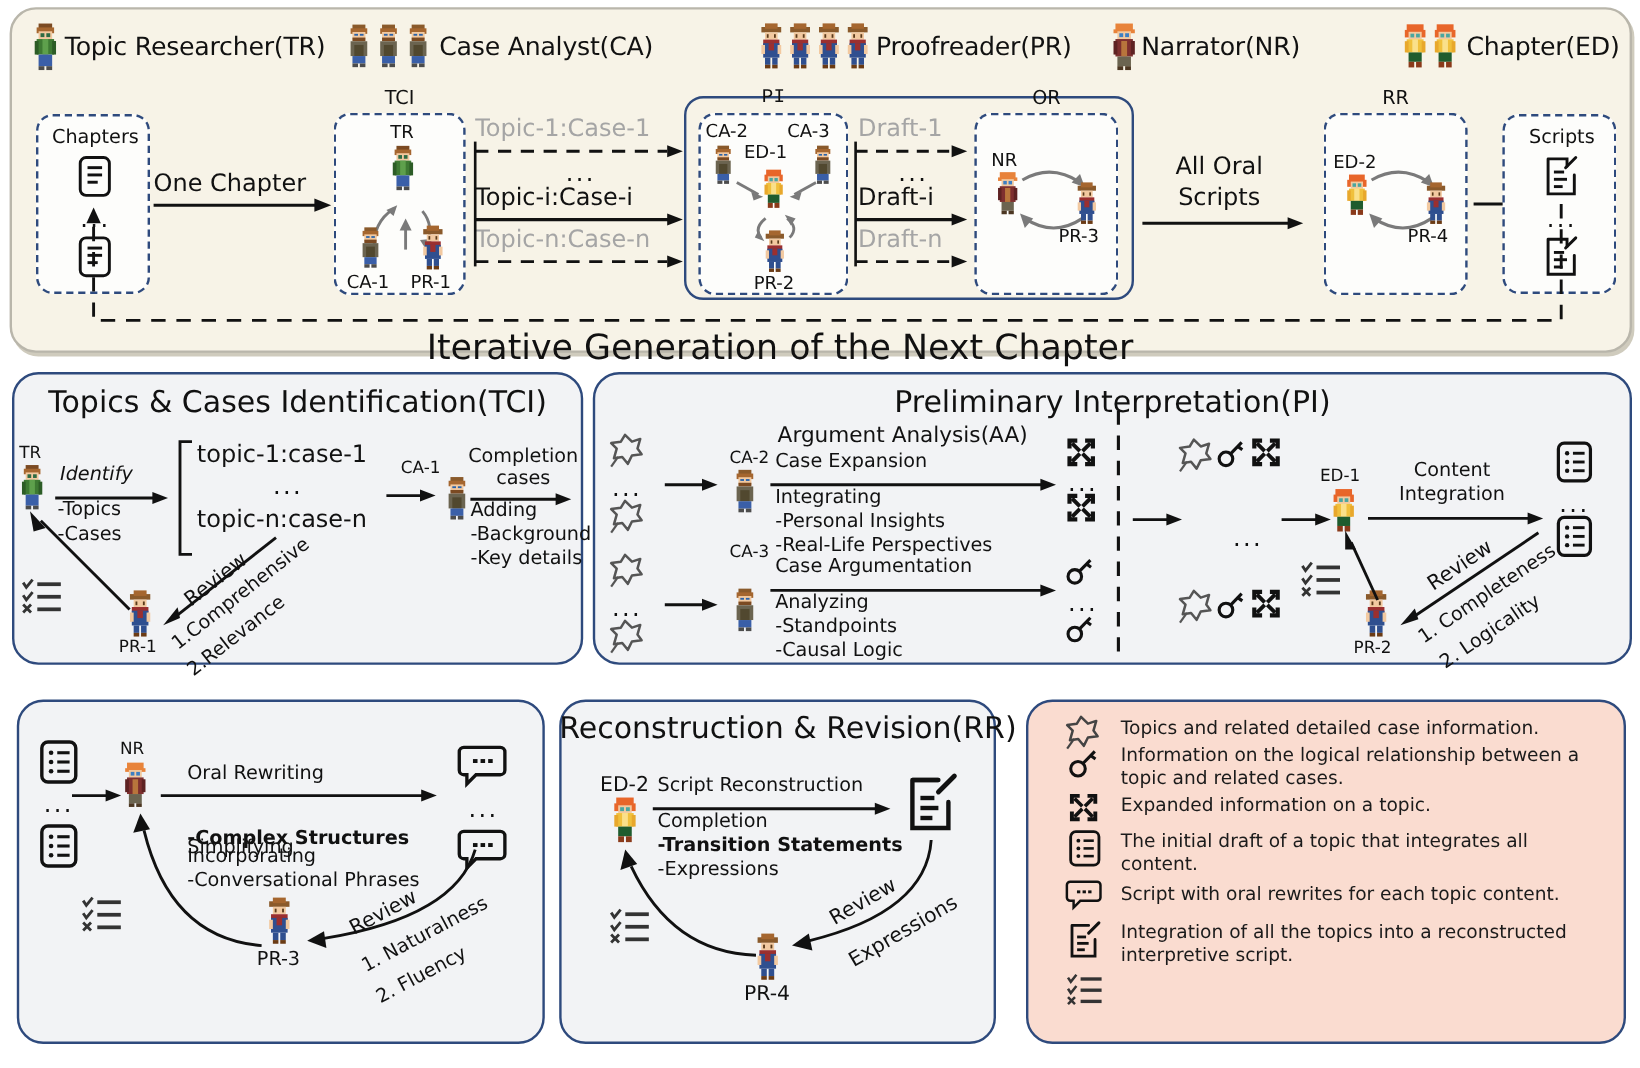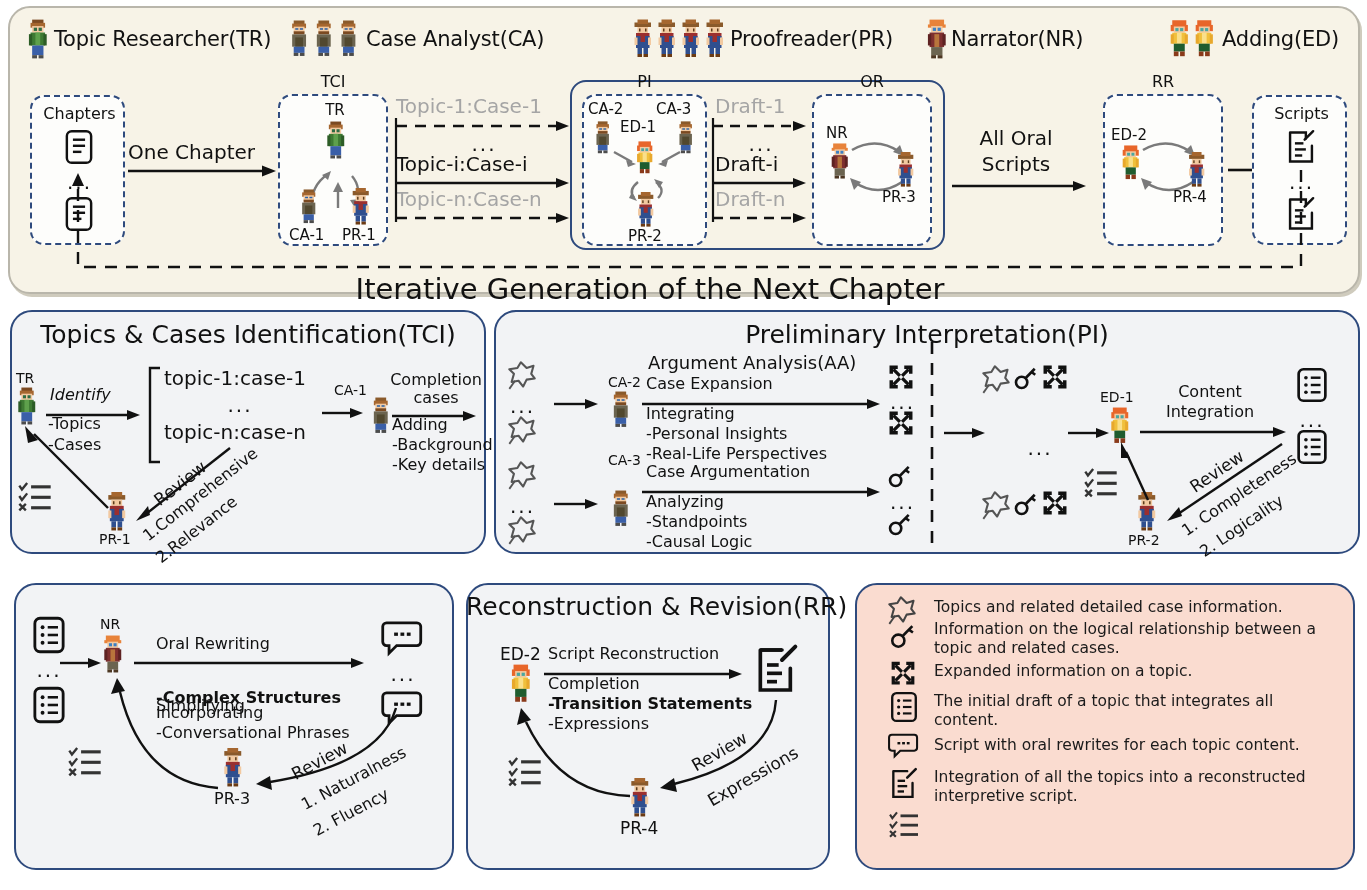--- a/index.html
+++ b/index.html
@@ -243,21 +243,21 @@
             <rect x="9" y="6" width="2" height="2" fill="#4aa6a0"></rect>
           <rect x="4" y="9" width="9" height="7" fill="#f0c03c"></rect>
           <rect x="7" y="9" width="3" height="7" fill="#fae08a"></rect>
           <rect x="3" y="10" width="2" height="6" fill="#e8a82c"></rect>
             <rect x="12" y="10" width="2" height="6" fill="#e8a82c"></rect>
           <rect x="5" y="16" width="7" height="5" fill="#1f5c2e"></rect>
           <rect x="5" y="21" width="3" height="3" fill="#8a3a1a"></rect>
             <rect x="9" y="21" width="3" height="3" fill="#8a3a1a"></rect>
         </g>
       </svg>
-      <span class="txt hdr-label abs" style="left:56px; top:9px;">Adding(ED)</span>
+      <span class="txt hdr-label abs" style="left:56px; top:9px;">Chapter(ED)</span>
     </div>
   </div>
 
   <div class="dbox" style="left:30px; top:95px; width:95px; height:150px;">
     <div class="txt box-cap center abs" style="left:0; top:7px; width:95px;">Chapters</div>
     <svg class="abs" style="left:32px; top:33px;" width="30" height="34" viewBox="0 0 24 28">
       <rect x="2" y="1" width="20" height="26" rx="4" fill="none" stroke="#111" stroke-width="2"></rect>
       <line x1="7" y1="8" x2="17" y2="8" stroke="#111" stroke-width="2"></line>
       <line x1="7" y1="13" x2="17" y2="13" stroke="#111" stroke-width="2"></line>
       <line x1="7" y1="18" x2="14" y2="18" stroke="#111" stroke-width="2"></line>
@@ -352,21 +352,21 @@
     <line x1="0" y1="8" x2="160" y2="8" stroke="#111" stroke-width="2.4" stroke-dasharray="11 8"></line>
     <polygon points="173,8 160,3 160,13" fill="#111"></polygon>
   </svg>
 
   <svg class="abs" style="left:394px; top:118px;" width="4" height="104">
     <line x1="2" y1="0" x2="2" y2="104" stroke="#111" stroke-width="2.2"></line>
   </svg>
 
   <div class="sbox" style="left:570px; top:80px; width:375px; height:170px;"></div>
 
-  <div class="txt box-cap abs center" style="left:582px; top:72px; width:125px;">PI</div>
+  <div class="txt box-cap abs center" style="left:582px; top:72px; width:125px;font-family:Liberation Mono, monospace;">PI</div>
   <div class="dbox" style="left:582px; top:94px; width:125px; height:152px;">
     <div class="txt role-tag abs" style="left:4px; top:4px;">CA-2</div>
     <div class="txt role-tag abs" style="left:72px; top:4px;">CA-3</div>
     <svg class="abs" style="left:5px; top:24px;" width="26" height="36" viewBox="0 0 16 26">
       <rect x="5" y="1" width="7" height="3" fill="#8a5a2b"></rect>
         <rect x="4" y="3" width="9" height="3" fill="#a5662f"></rect>
       <rect x="5" y="5" width="7" height="4" fill="#f2c9a0"></rect>
         <rect x="5" y="8" width="7" height="2" fill="#7b4a22"></rect>
       <rect x="6" y="6" width="2" height="1" fill="#2a62a8"></rect>
         <rect x="9" y="6" width="2" height="1" fill="#2a62a8"></rect>

